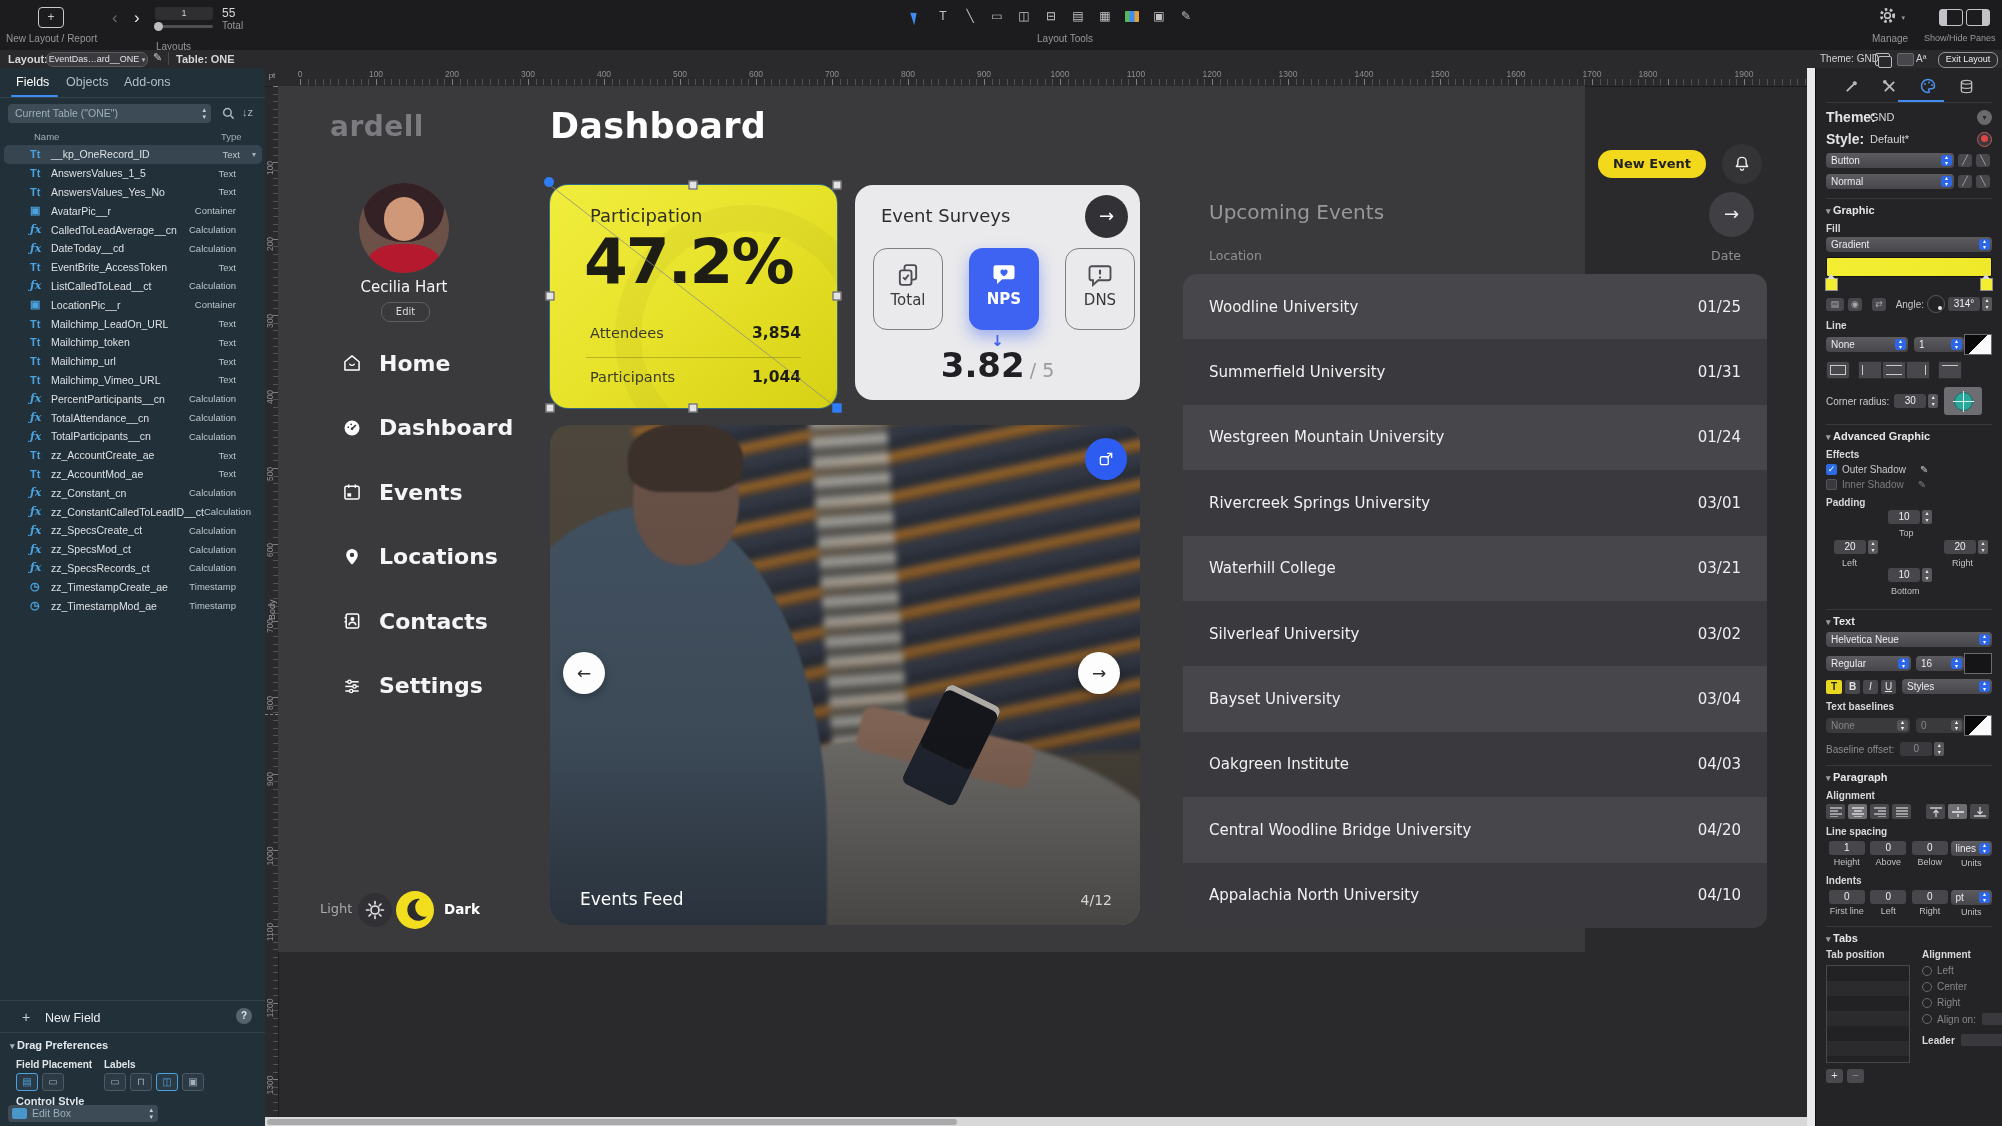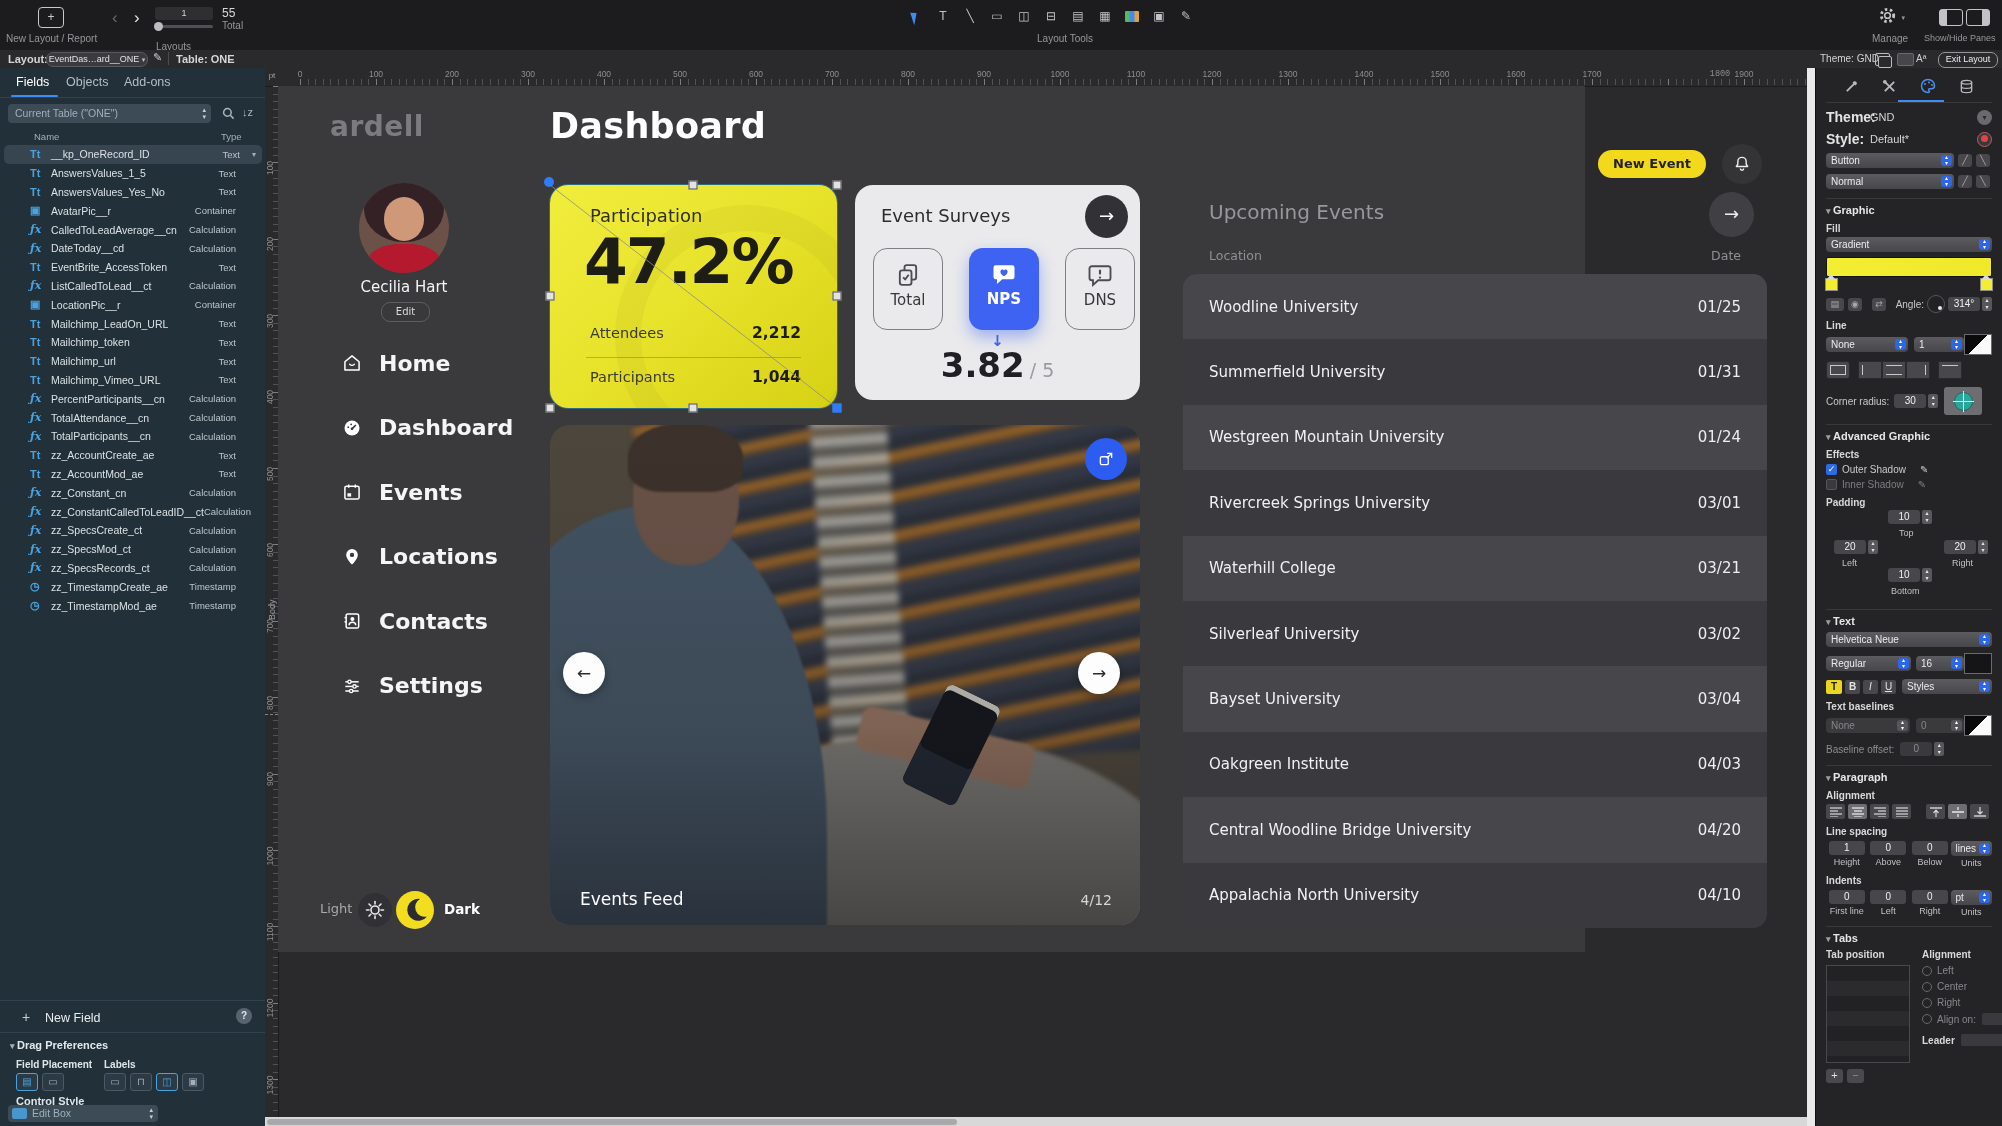--- a/index.html
+++ b/index.html
@@ -496,21 +496,21 @@
           <span class="htick" style="left: 628px;">800</span>
           <span class="htick" style="left: 704px;">900</span>
           <span class="htick" style="left: 780px;">1000</span>
           <span class="htick" style="left: 856px;">1100</span>
           <span class="htick" style="left: 932px;">1200</span>
           <span class="htick" style="left: 1008px;">1300</span>
           <span class="htick" style="left: 1084px;">1400</span>
           <span class="htick" style="left: 1160px;">1500</span>
           <span class="htick" style="left: 1236px;">1600</span>
           <span class="htick" style="left: 1312px;">1700</span>
-          <span class="htick" style="left: 1440px; font-family: Liberation Mono, monospace;">1800</span>
+          <span class="htick" style="left: 1368px;">1800</span>
           <span class="htick" style="left: 1464px;">1900</span>
         </div>
     </div>
     <div class="pt-box">pt</div>
     <div class="vruler">
       <div class="vticks"></div>
       <div>
 
       <span class="vtick" style="top: 77px;">100</span>
           <span class="vtick" style="top: 153.4px;">200</span>
@@ -631,21 +631,21 @@
             <path d="M10 17.5 a2 2 0 0 0 4 0" fill="none" stroke="#ededef" stroke-width="1.7"></path>
           </svg>
       </div>
 
       <div class="part-card">
         <div class="part-ring"></div>
         <div class="part-title">Participation</div>
         <div class="part-value">47.2%</div>
         <div class="part-row" style="top:139px;">
           <span class="lbl">Attendees</span>
-          <span class="val">2,212</span>
+          <span class="val">3,854</span>
         </div>
         <div class="part-div"></div>
         <div class="part-row" style="top:183px;">
           <span class="lbl">Participants</span>
           <span class="val">1,044</span>
         </div>
       </div>
 
       <div class="sel">
         <svg width="287" height="223">

